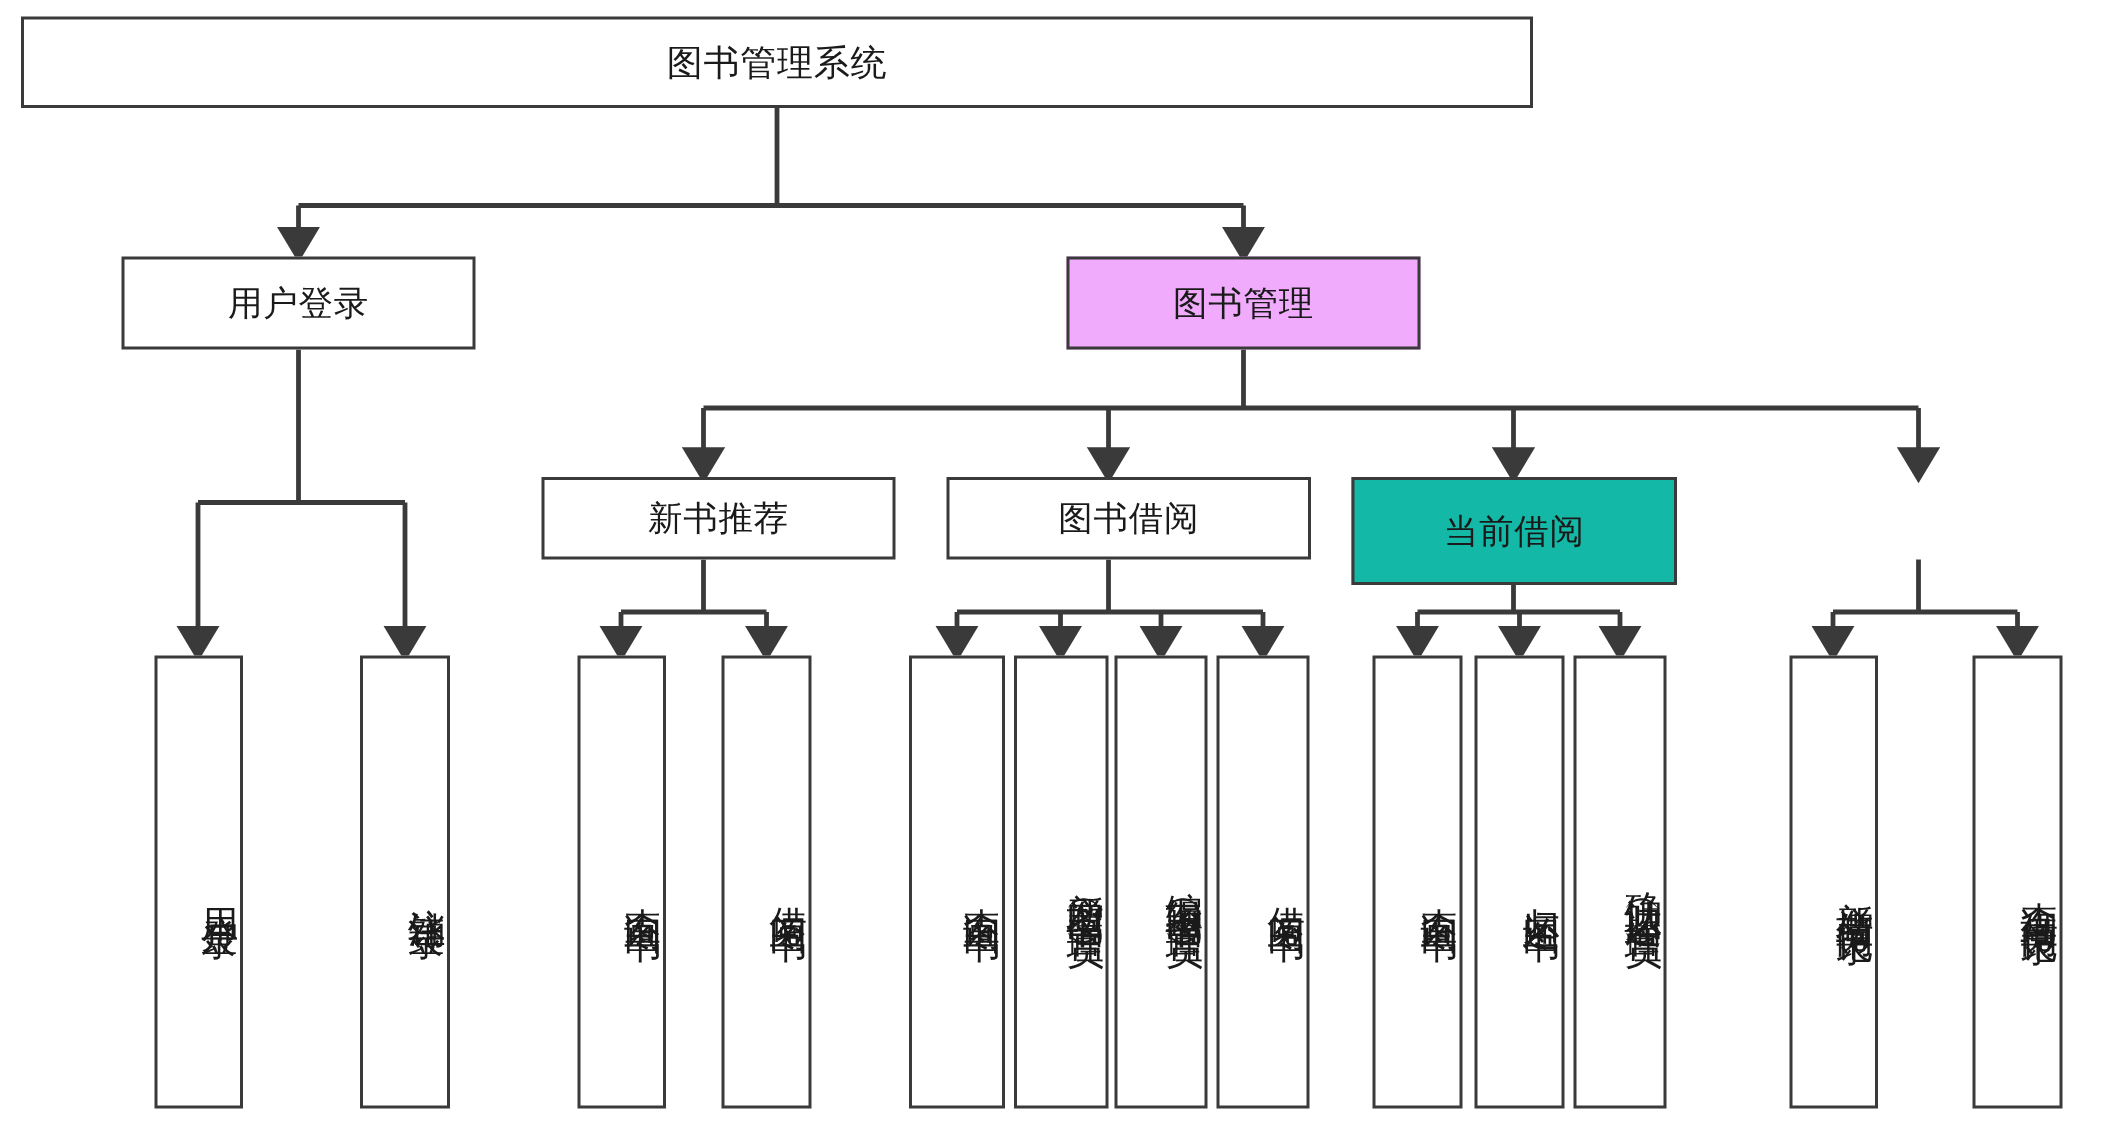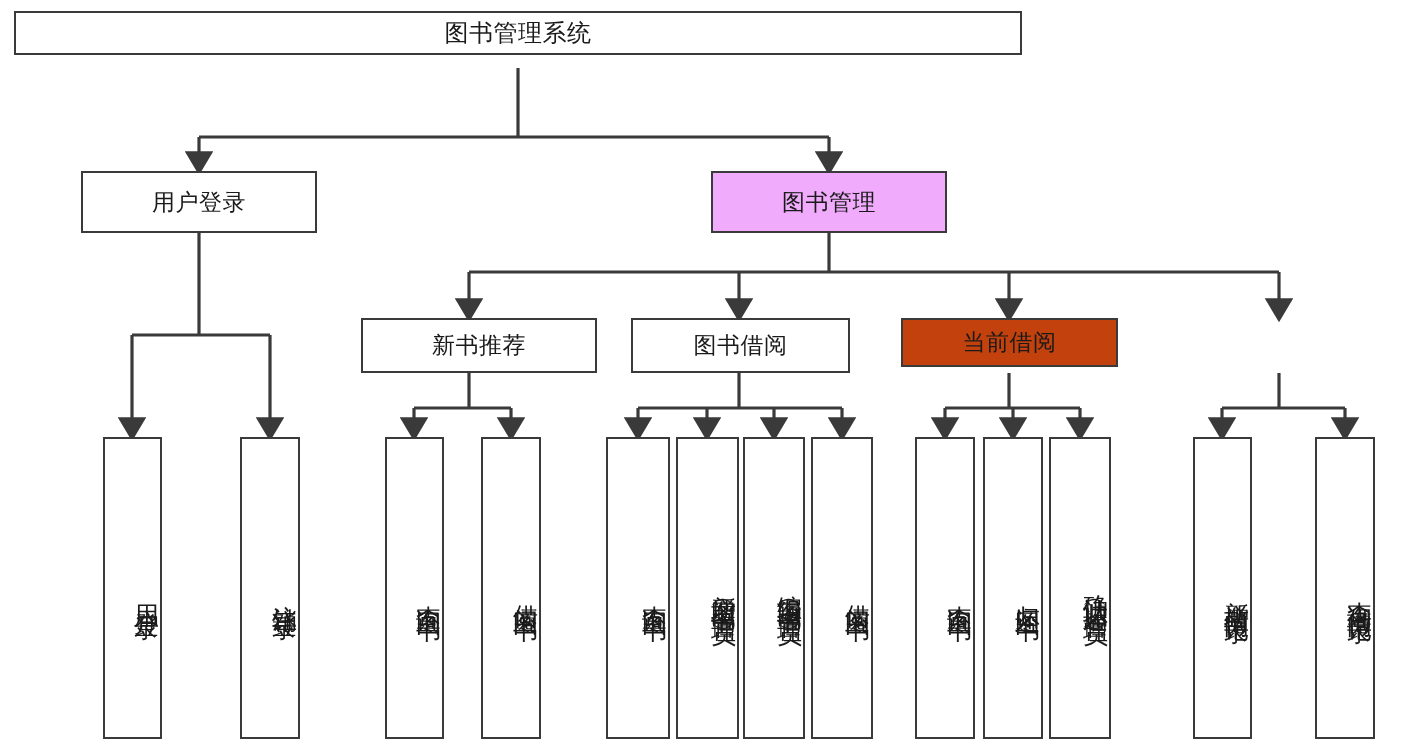--- a/index.html
+++ b/index.html
@@ -115,38 +115,38 @@
       <path d="M1013,408 L1013,421" marker-end="url(#arrow)"></path>
       <path d="M1080,408 L1080,421" marker-end="url(#arrow)"></path>
 
       <path d="M1279,373 L1279,408"></path>
       <path d="M1222,408 L1345,408"></path>
       <path d="M1222,408 L1222,421" marker-end="url(#arrow)"></path>
       <path d="M1345,408 L1345,421" marker-end="url(#arrow)"></path>
     </g>
   </svg>
 
-  <div class="node root horiz" id="node-root" style="left: 14px; top: 11px; width: 1008px; height: 44px; border-color: rgb(58, 58, 58); background: rgb(255, 255, 255); color: rgb(26, 26, 26);">
+  <div class="node root horiz" id="node-root" style="left: 14px; top: 11px; width: 1008px; height: 61px; border-color: rgb(58, 58, 58); background: rgb(255, 255, 255); color: rgb(26, 26, 26);">
     <span>图书管理系统</span>
   </div>
 
   <div class="node horiz" id="node-l1-0" style="left: 81px; top: 171px; width: 236px; height: 62px; border-color: rgb(58, 58, 58); background: rgb(255, 255, 255); color: rgb(26, 26, 26);">
     <span>用户登录</span>
   </div>
   <div class="node horiz" id="node-l1-1" style="left: 711px; top: 171px; width: 236px; height: 62px; border-color: rgb(58, 58, 58); background: #f0abfc; color: rgb(26, 26, 26);">
     <span>图书管理</span>
   </div>
 
   <div class="node horiz" id="node-l2-0" style="left: 361px; top: 318px; width: 236px; height: 55px; border-color: rgb(58, 58, 58); background: rgb(255, 255, 255); color: rgb(26, 26, 26);">
     <span>新书推荐</span>
   </div>
-  <div class="node horiz" id="node-l2-1" style="left: 631px; top: 318px; width: 219px; height: 55px; border-color: rgb(58, 58, 58); background: rgb(255, 255, 255); color: rgb(26, 26, 26);">
+  <div class="node horiz" id="node-l2-1" style="left: 631px; top: 318px; width: 243px; height: 55px; border-color: rgb(58, 58, 58); background: rgb(255, 255, 255); color: rgb(26, 26, 26);">
     <span>图书借阅</span>
   </div>
-  <div class="node horiz" id="node-l2-2" style="left: 901px; top: 318px; width: 217px; height: 49px; border-color: rgb(58, 58, 58); background: #c2410c; color: rgb(26, 26, 26);">
+  <div class="node horiz" id="node-l2-2" style="left: 901px; top: 318px; width: 217px; height: 72px; border-color: rgb(58, 58, 58); background: #14b8a6; color: rgb(26, 26, 26);">
     <span>当前借阅</span>
   </div>
 
   <div class="node vert" id="node-leaf-0" style="left: 103px; top: 437px; width: 59px; height: 302px; border-color: rgb(58, 58, 58); background: rgb(255, 255, 255); color: rgb(26, 26, 26);">
     <span>用户登录</span>
   </div>
   <div class="node vert" id="node-leaf-1" style="left: 240px; top: 437px; width: 60px; height: 302px; border-color: rgb(58, 58, 58); background: rgb(255, 255, 255); color: rgb(26, 26, 26);">
     <span>注销登录</span>
   </div>
   <div class="node vert" id="node-leaf-2" style="left: 385px; top: 437px; width: 59px; height: 302px; border-color: rgb(58, 58, 58); background: rgb(255, 255, 255); color: rgb(26, 26, 26);">

